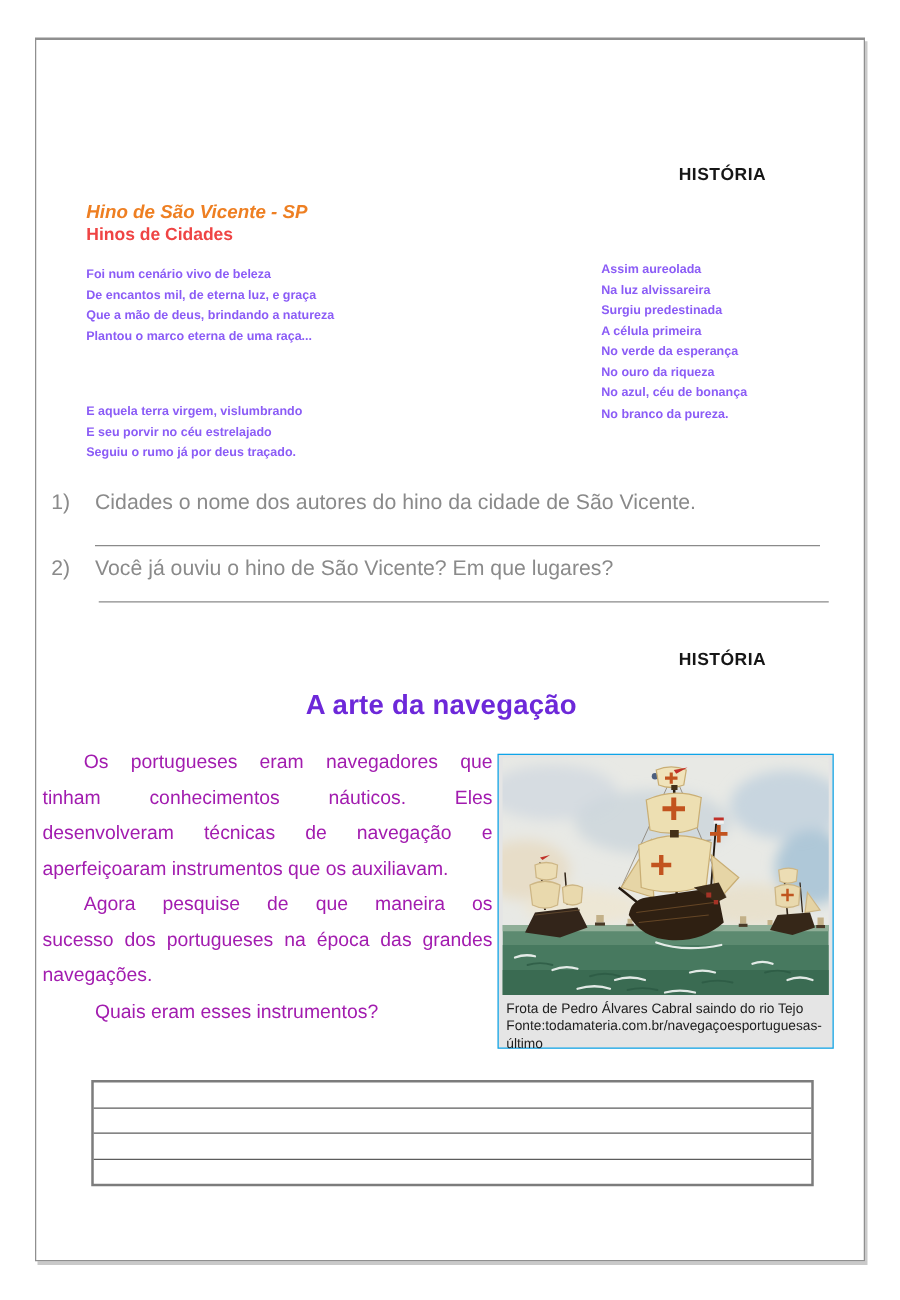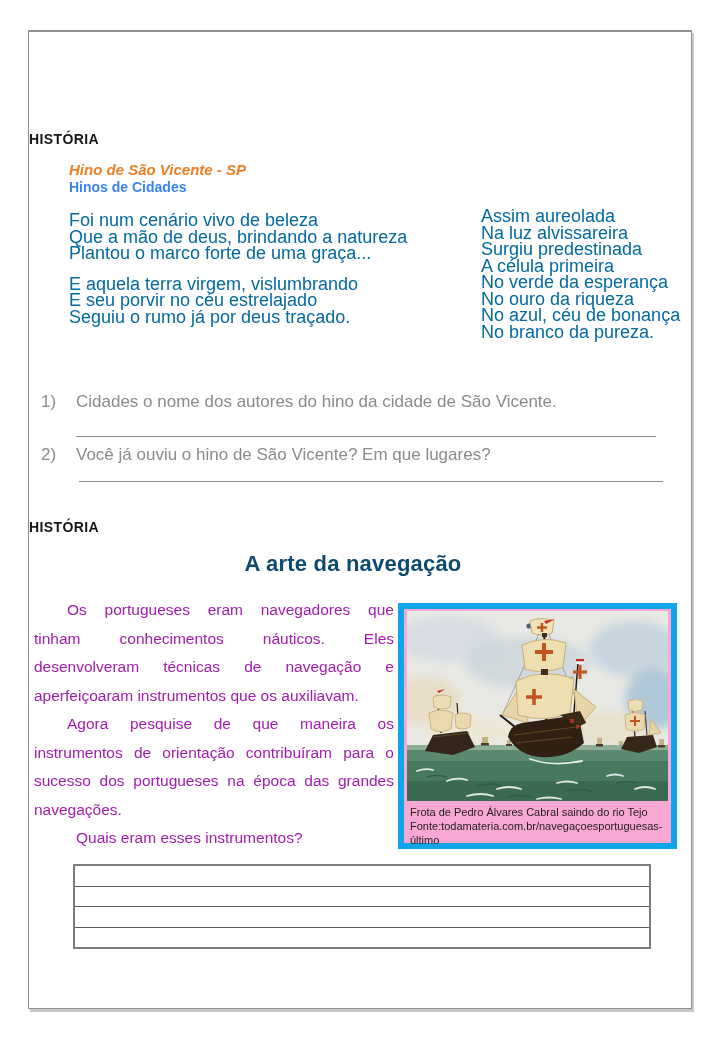--- a/index.html
+++ b/index.html
@@ -7,31 +7,31 @@
     width:720px;height:1040px;background:#ffffff;position:relative;
     font-family:"Liberation Sans", sans-serif;overflow:hidden;
     -webkit-font-smoothing:antialiased;
   }
   .page{
     position:absolute;left:28px;top:30px;width:662px;height:976px;
     background:#fff;border:1px solid #8f8f8f;border-top-width:2px;
     box-shadow:2px 3px 0 #c9c9c9;
   }
   .subject-header{
-    position:absolute;left:0;width:584px;text-align:left;
+    position:absolute;left:0;width:584px;text-align:right;
     font-size:14px;font-weight:700;color:#161616;letter-spacing:.4px;
   }
   .hdr1{top:99px;}
   .hdr2{top:487px;}
   .hymn-title{position:absolute;left:40px;top:129px;font-size:15px;font-weight:700;font-style:italic;}
   .hymn-subtitle{position:absolute;left:40px;top:147px;font-size:14px;font-weight:700;}
-  .verse-col{position:absolute;font-size:18px;line-height:16.5px;color:#0369a1;white-space:nowrap;}
+  .verse-col{position:absolute;font-size:10px;line-height:16.5px;color:#8b5cf6;white-space:nowrap;font-weight:bold;}
   .verse-left{left:40px;top:180px;}
   .verse-right{left:452px;top:176px;}
-  .gap-l{margin-top:14px;}
+  .gap-l{margin-top:44px;}
   .gap-r{}
   .question{position:absolute;left:12px;font-size:17px;color:#8a8a8a;white-space:nowrap;}
   .q1{top:360px;}
   .q2{top:413px;}
   .qnum{display:inline-block;width:35px;}
   .answer-line{position:absolute;height:0;border-top:1.5px solid #8a8a8a;}
   .aline1{left:47px;top:404px;width:580px;}
   .aline2{left:50px;top:449px;width:584px;}
   .section-title{
     position:absolute;top:519px;left:0;width:648px;text-align:center;
@@ -40,21 +40,21 @@
   .body-text{
     position:absolute;left:5px;top:564px;width:360px;
     font-size:15.5px;line-height:28.5px;color:#a21caf;
   }
   .body-text div{text-align:justify;}
   .body-text .j{text-align-last:justify;}
   .body-text .ind{padding-left:33px;}
   .body-text .ind2{padding-left:42px;}
   .image-box{
     position:absolute;left:369px;top:571px;width:267px;height:234px;
-    border:6px solid #0ea5e9;margin:0;background:#f9a8d4;
+    border:1px solid #0ea5e9;margin:0;background:#e5e5e5;
   }
   .image-box svg{display:block;margin:2px auto 0 auto;}
   .image-caption{
     padding:4px 6px 0 6px;font-size:11px;line-height:14px;color:#1c1c1c;
   }
   .answer-table{
     position:absolute;left:44px;top:832px;width:574px;
     border:2px solid #7c7c7c;background:#fff;
   }
   .trow{height:19.5px;border-bottom:1.5px solid #5d5d5d;}
@@ -62,26 +62,27 @@
 </style>
 </head>
 <body>
 
 <div class="page">
 
   <div class="subject-header hdr1" style="color: rgb(22, 22, 22);">HISTÓRIA</div>
 
   <div class="hymn-title" style="color: rgb(238, 127, 34);">Hino de São Vicente - SP</div>
 
-  <div class="hymn-subtitle" style="color: #3b82f6;">Hinos de Cidades</div>
+  <div class="hymn-subtitle" style="color: #ef4444;">Hinos de Cidades</div>
 
   <div class="verse-col verse-left">
       <div>Foi num cenário vivo de beleza</div>
+      <div>De encantos mil, de eterna luz, e graça</div>
       <div>Que a mão de deus, brindando a natureza</div>
-      <div>Plantou o marco forte de uma graça...</div>
+      <div>Plantou o marco eterna de uma raça...</div>
       <div class="gap-l">E aquela terra virgem, vislumbrando</div>
       <div>E seu porvir no céu estrelajado</div>
       <div>Seguiu o rumo já por deus traçado.</div>
     </div>
 
   <div class="verse-col verse-right">
       <div>Assim aureolada</div>
       <div>Na luz alvissareira</div>
       <div>Surgiu predestinada</div>
       <div>A célula primeira</div>
@@ -96,29 +97,28 @@
   </div>
   <div class="answer-line aline1"></div>
 
   <div class="question q2">
     <span class="qnum">2)</span><span>Você já ouviu o hino de São Vicente? Em que lugares?</span>
   </div>
   <div class="answer-line aline2"></div>
 
   <div class="subject-header hdr2" style="color: rgb(22, 22, 22);">HISTÓRIA</div>
 
-  <div class="section-title" style="color: #0c4a6e;">A arte da navegação</div>
+  <div class="section-title" style="color: #6d28d9;">A arte da navegação</div>
 
   <div class="body-text">
       <div class="ind j">Os portugueses eram navegadores que</div>
       <div class="j">tinham conhecimentos náuticos. Eles</div>
       <div class="j">desenvolveram técnicas de navegação e</div>
       <div>aperfeiçoaram instrumentos que os auxiliavam.</div>
       <div class="ind j">Agora pesquise de que maneira os</div>
-      <div class="j">instrumentos de orientação contribuíram para o</div>
       <div class="j">sucesso dos portugueses na época das grandes</div>
       <div>navegações.</div>
       <div class="ind2">Quais eram esses instrumentos?</div>
     </div>
 
   <figure class="image-box">
     <svg width="261" height="190" viewBox="0 0 261 190" aria-hidden="true">
       <defs>
         <filter id="soft" x="-30%" y="-30%" width="160%" height="160%">
           <feGaussianBlur stdDeviation="5"></feGaussianBlur>

